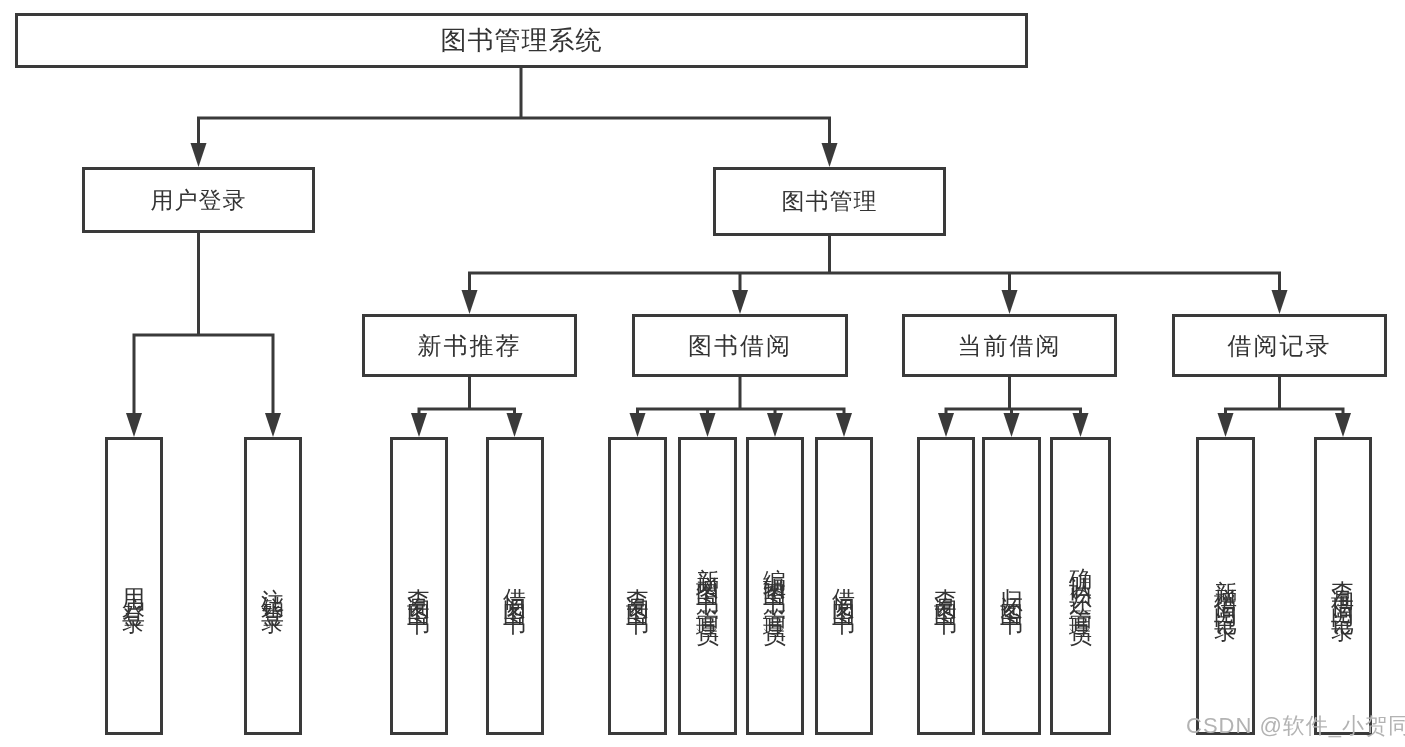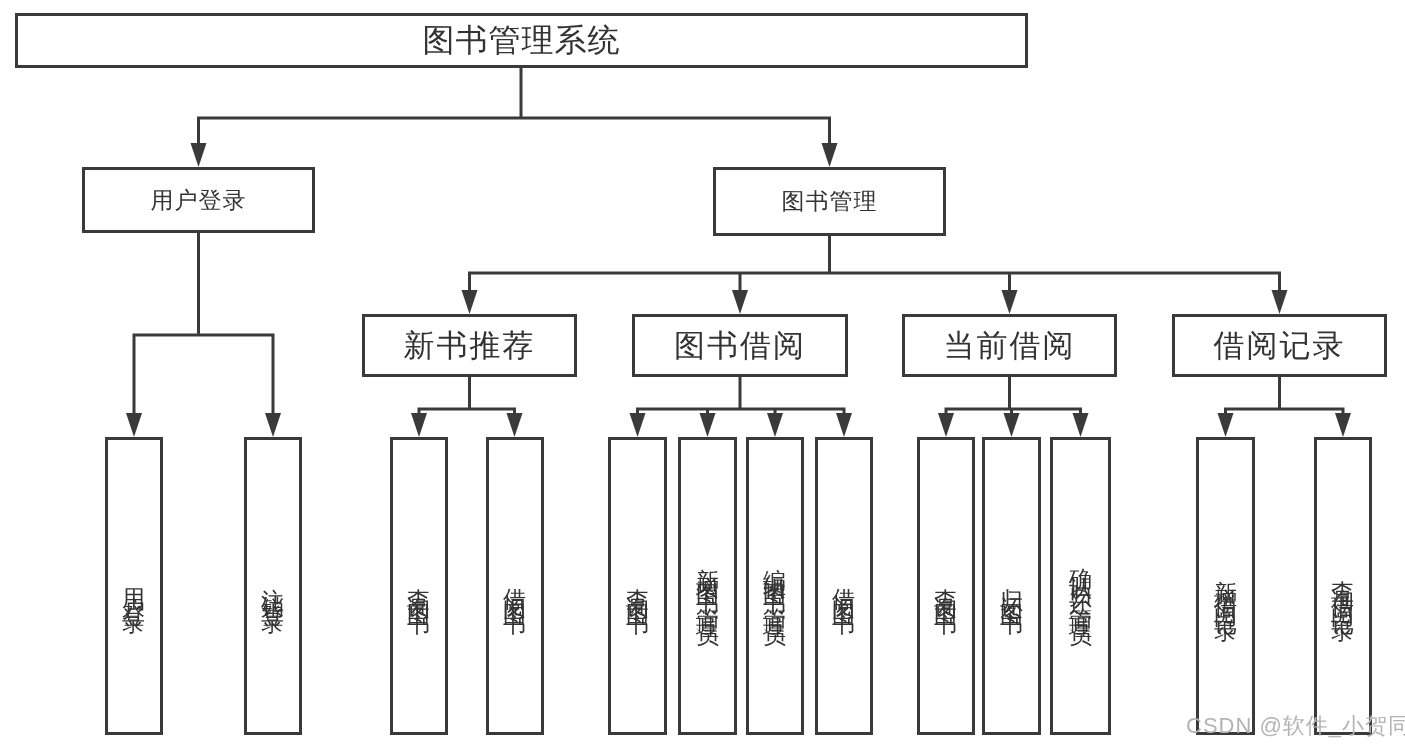--- a/index.html
+++ b/index.html
@@ -20,23 +20,23 @@
   .node{
     position:absolute;
     box-sizing:border-box;
     border:3px solid var(--color-line,#3a3a3a);
     background:#ffffff;
   }
   .hbox{
     display:flex;align-items:center;justify-content:center;
     white-space:nowrap;
   }
-  .hbox.root{font-size:32px;letter-spacing:1px;}
+  .hbox.root{font-size:26px;letter-spacing:1px;}
   .hbox.l2{font-size:23px;letter-spacing:1px;}
-  .hbox.l3{font-size:31px;letter-spacing:2px;}
+  .hbox.l3{font-size:24px;letter-spacing:2px;}
   .vbox{
     writing-mode:vertical-rl;
     text-orientation:mixed;
     text-align:center;
     line-height:52px;
     font-size:23px;
     letter-spacing:8px;
     top:437px;height:298px;
   }
   .vbox.wide{line-height:55px;}

